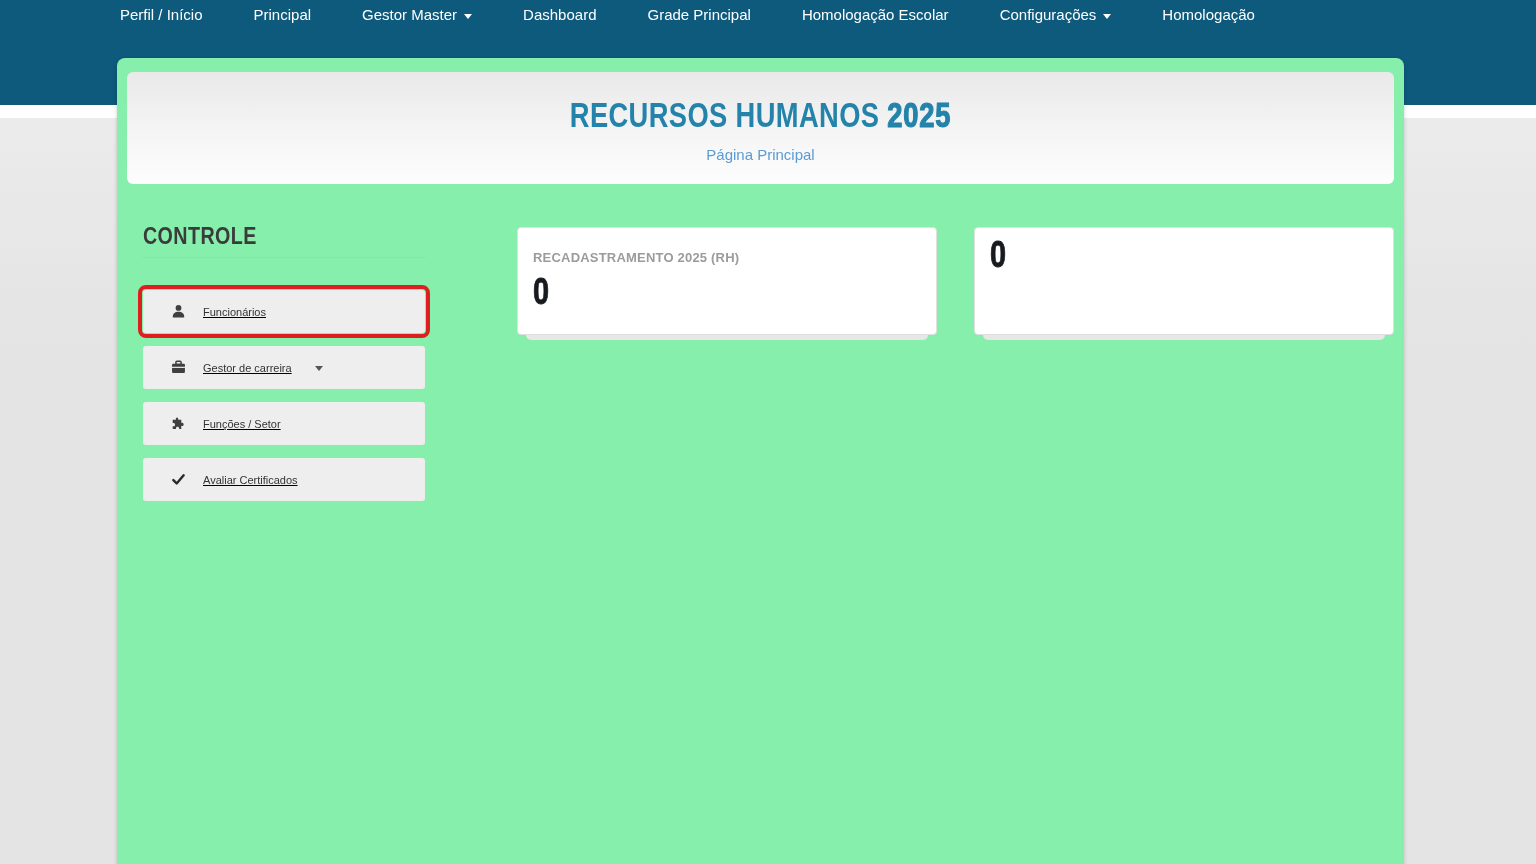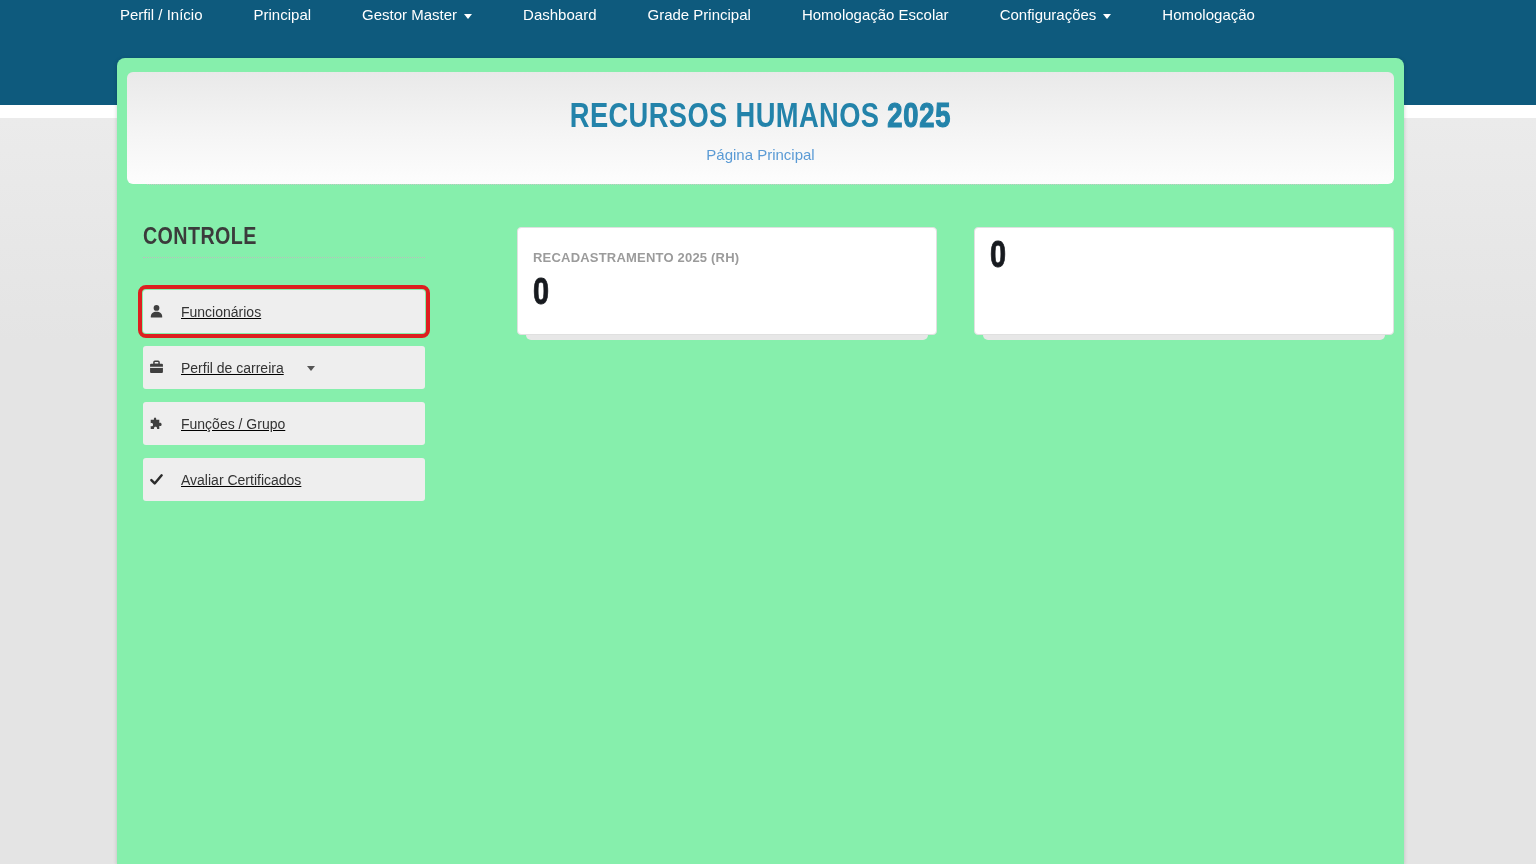--- a/index.html
+++ b/index.html
@@ -38,22 +38,22 @@
     border-top:1px dotted #c6c6c6; }
 
   
   .sidebar { position:absolute; left:26px; top:166px; width:282px;text-decoration:underline; }
   .sidebar-heading { display:inline-block; color:#3b3b3b; font-size:24px;
     font-weight:700; line-height:1; letter-spacing:0.5px;
     transform:scaleX(0.82); transform-origin:left center; white-space:nowrap; }
   .sidebar-rule { border-top:1px dotted #bdbdbd; margin-top:9px; }
   .btn-list { margin-top:32px; }
   .side-btn { height:43px; margin-bottom:13px; background:#eeeeee; border-radius:3px;
-    display:flex; align-items:center; padding-left:5px; gap:17px;
-    font-size:14px; color:#333333; cursor:pointer; }
+    display:flex; align-items:center; padding-left:27px; gap:17px;
+    font-size:11px; color:#333333; cursor:pointer; }
   .side-btn.active { outline:4px solid #dd1f1f; outline-offset:1px; }
   .side-btn .icon { width:16px; height:15px; display:flex; align-items:center;
     justify-content:center; flex:0 0 16px; }
   .side-btn .caret { border-top-color:#555; margin-left:6px; }
 
   
   .stats { position:absolute; left:363px; top:169px; display:flex; gap:37px;margin-left:37px; }
   .stat-card { width:420px; height:108px; background:#ffffff;
     border:1px solid #e0e0e0; border-radius:4px; position:relative; }
   .stat-card::after { content:""; position:absolute; left:8px; right:8px;
@@ -128,31 +128,31 @@
       </div>
 
       <div class="side-btn">
         <span class="icon">
           <svg width="15" height="15" viewBox="0 0 14 14">
             <rect x="4.6" y="1.1" width="4.8" height="3.2" rx="0.9" fill="none" stroke="#3f3f3f" stroke-width="1.4"></rect>
             <rect x="1" y="3.4" width="12" height="8.8" rx="1" fill="#3f3f3f"></rect>
             <rect x="1" y="6.3" width="12" height="1.1" fill="#eeeeee"></rect>
           </svg>
         </span>
-        <span>Perfil de carreira</span>
+        <span>Gestor de carreira</span>
         <span class="caret"></span>
       </div>
 
       <div class="side-btn">
         <span class="icon">
           <svg width="15" height="15" viewBox="0 0 14 14">
               <path fill="#3f3f3f" d="M5.3 1.4c.85 0 1.5.62 1.5 1.4 0 .28-.08.54-.2.78h3.0v2.95c.24-.12.5-.2.78-.2.78 0 1.4.65 1.4 1.5s-.62 1.5-1.4 1.5c-.28 0-.54-.08-.78-.2v3.07H7.4c.12-.24.2-.5.2-.78 0-.78-.65-1.4-1.5-1.4s-1.5.62-1.5 1.4c0 .28.08.54.2.78H1.6V9.35c.24.12.5.2.78.2.78 0 1.4-.65 1.4-1.5s-.62-1.5-1.4-1.5c-.28 0-.54.08-.78.2V3.58h3.1c-.12-.24-.2-.5-.2-.78 0-.78.65-1.4 1.5-1.4z"></path>
             </svg>
         </span>
-        <span>Funções / Grupo</span>
+        <span>Funções / Setor</span>
       </div>
 
 
 
       <div class="side-btn">
         <span class="icon">
           <svg width="15" height="15" viewBox="0 0 14 14">
             <path d="M2.2 7.6l3.1 3.1 6.5-7.6" fill="none" stroke="#2b2b2b" stroke-width="2.3" stroke-linecap="round" stroke-linejoin="round"></path>
           </svg>
         </span>

